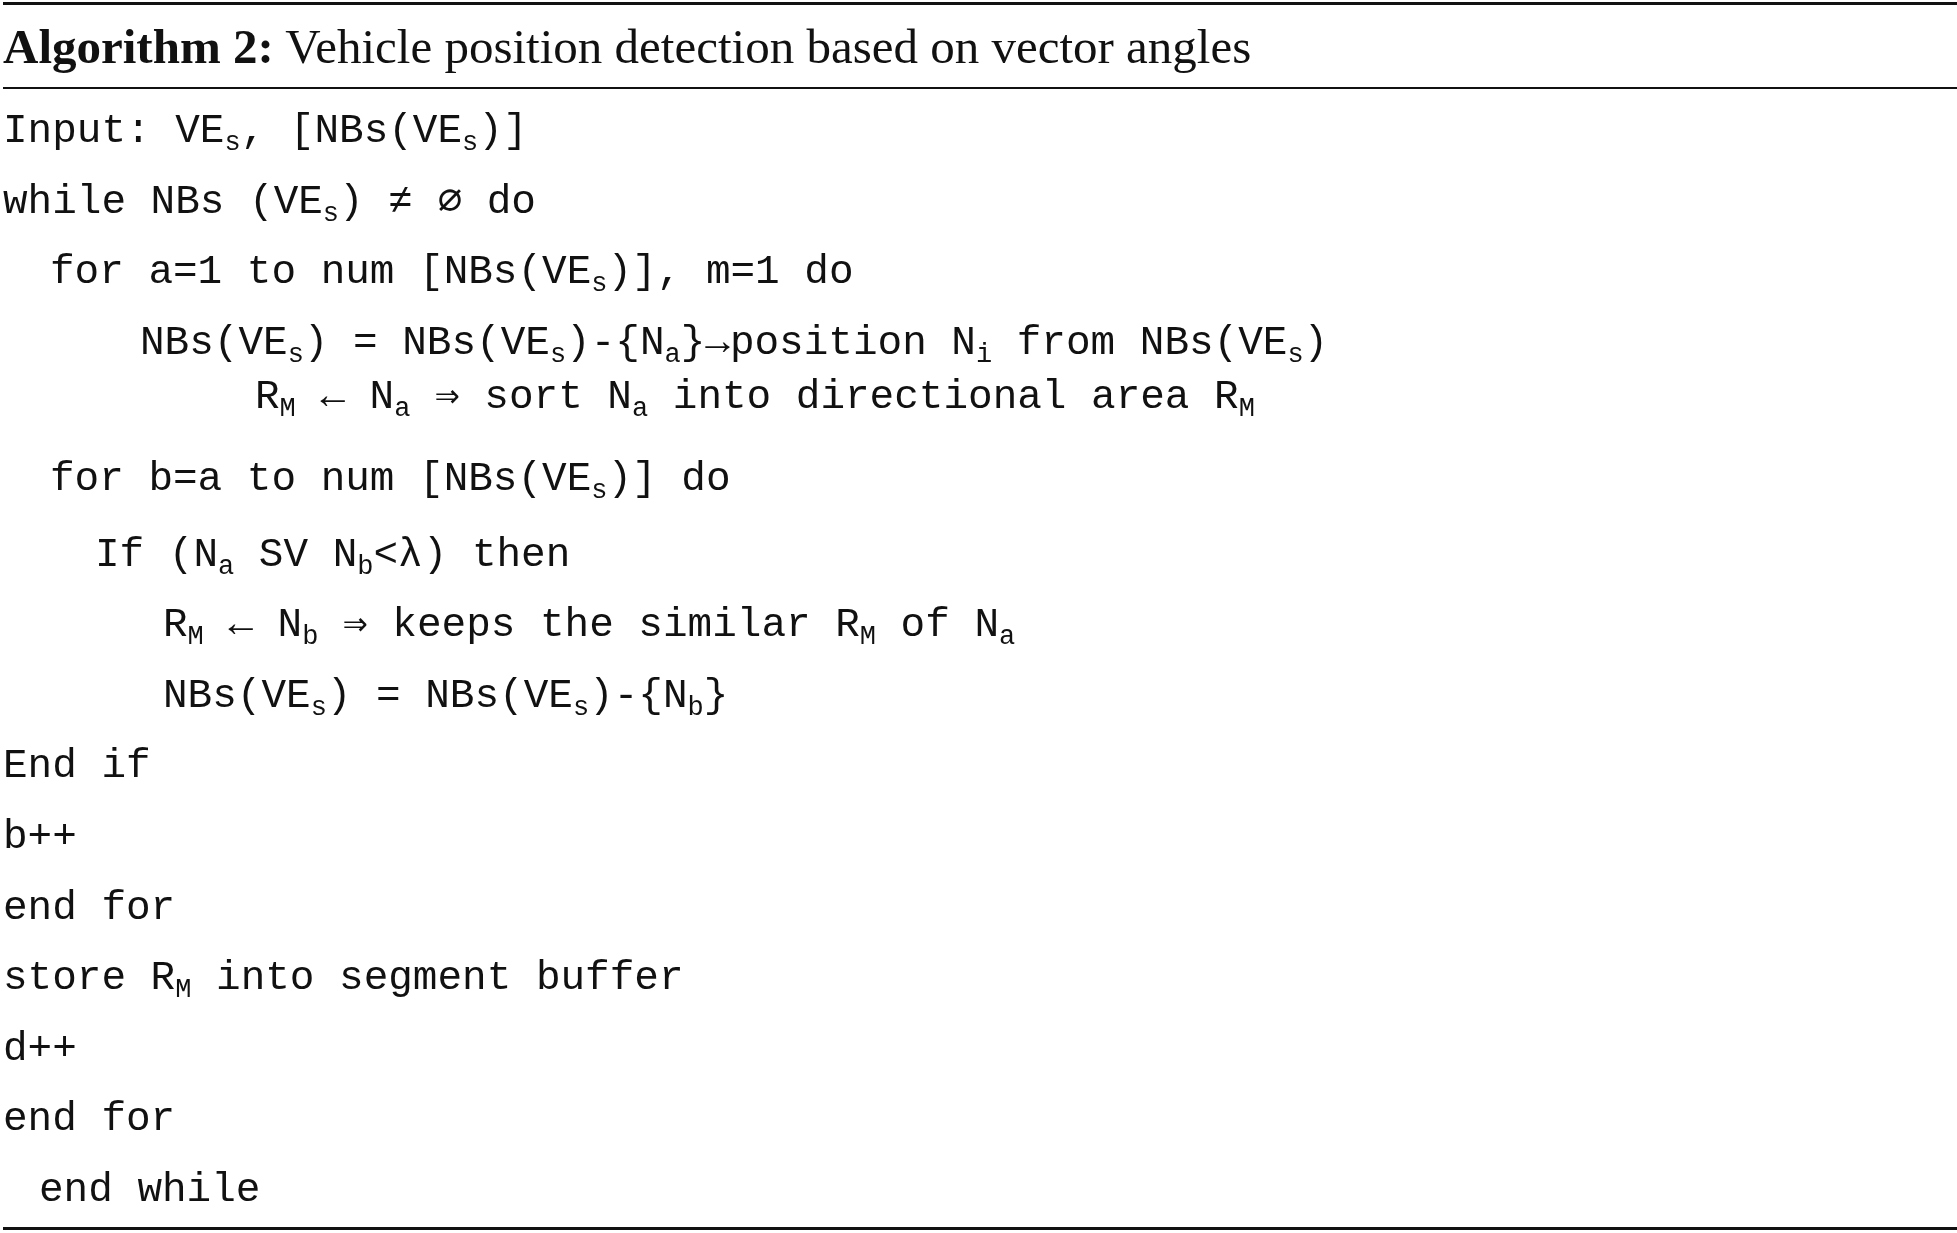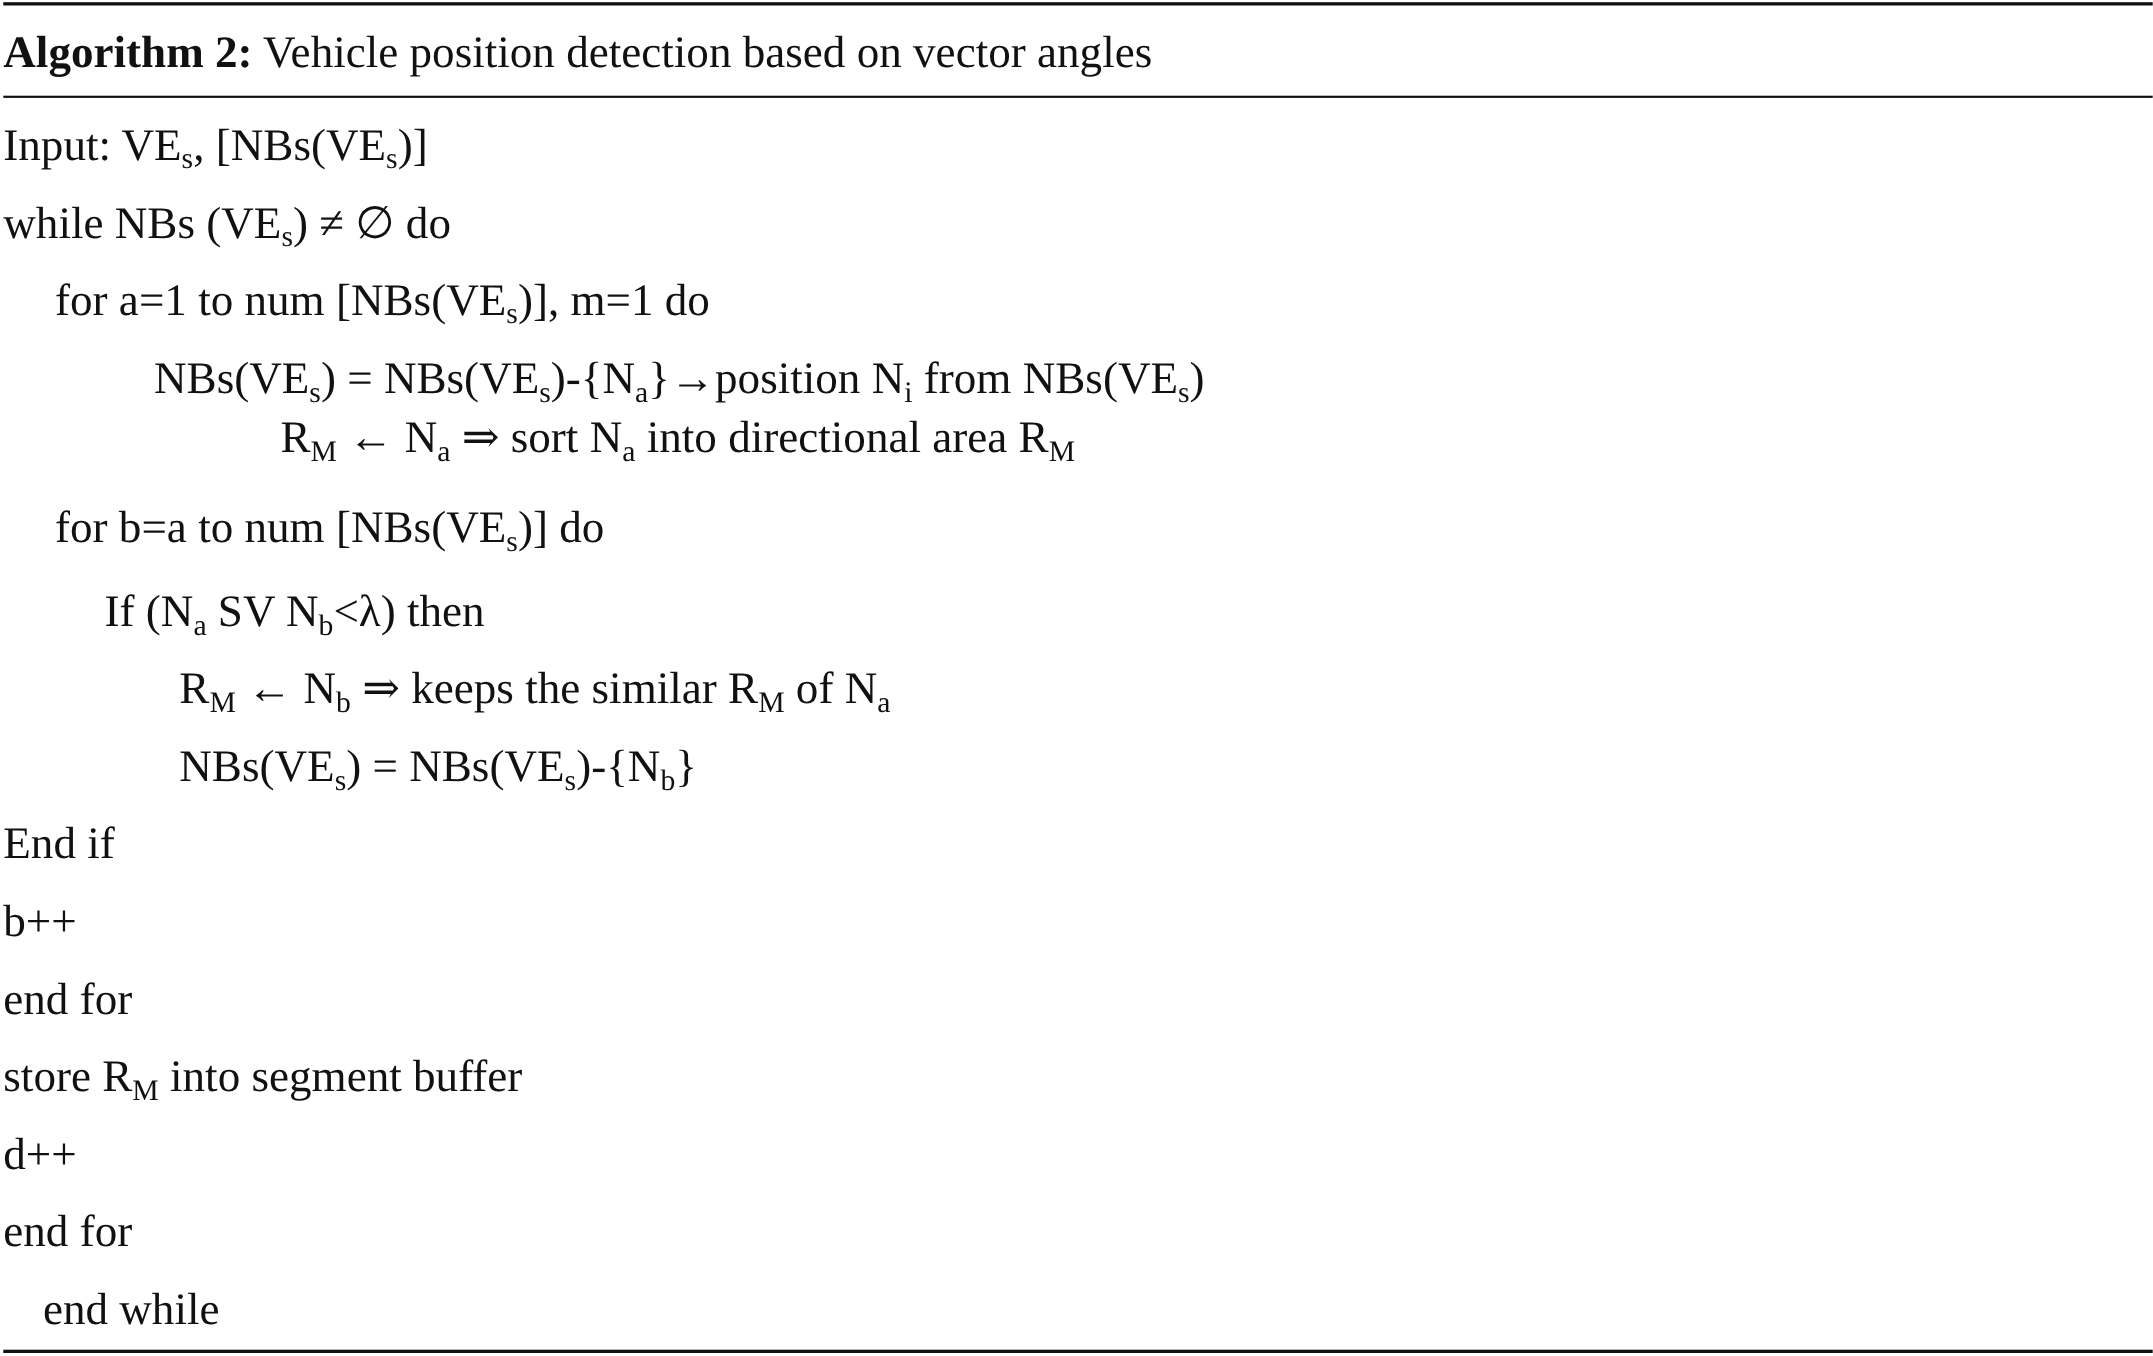--- a/index.html
+++ b/index.html
@@ -22,31 +22,32 @@
     background: #111111;
   }
   .rule-top { top: 2px; height: 3px; }
   .rule-mid { top: 87px; height: 2px; }
   .rule-bot { top: 1227px; height: 3px; }
 
   .caption {
     position: absolute;
     left: 3px;
     top: 22px;
-    font-size: 41px;
+    font-size: 49px;
     line-height: 50px;
     white-space: nowrap;
   }
   .caption .label { font-weight: bold; }
 
   .line {
     position: absolute;
     font-size: 41px;
     line-height: 50px;
     white-space: nowrap;
+    font-family: Liberation Mono, monospace;
   }
   sub {
     font-size: 27px;
     vertical-align: -8px;
     line-height: 0;
   }
 </style>
 </head>
 <body>
 

